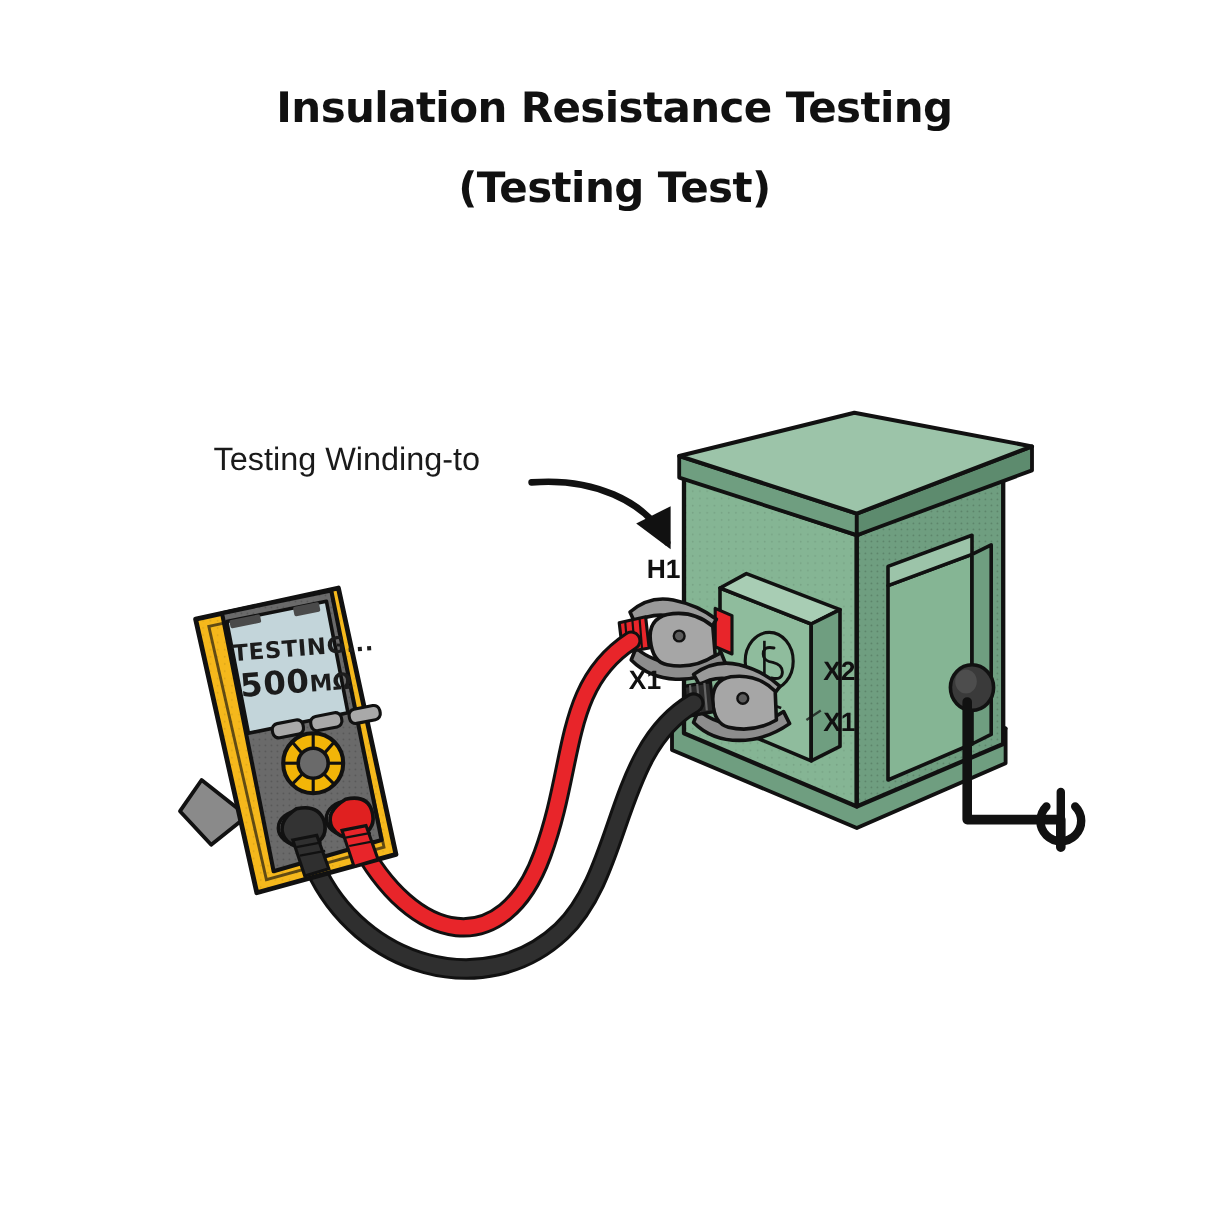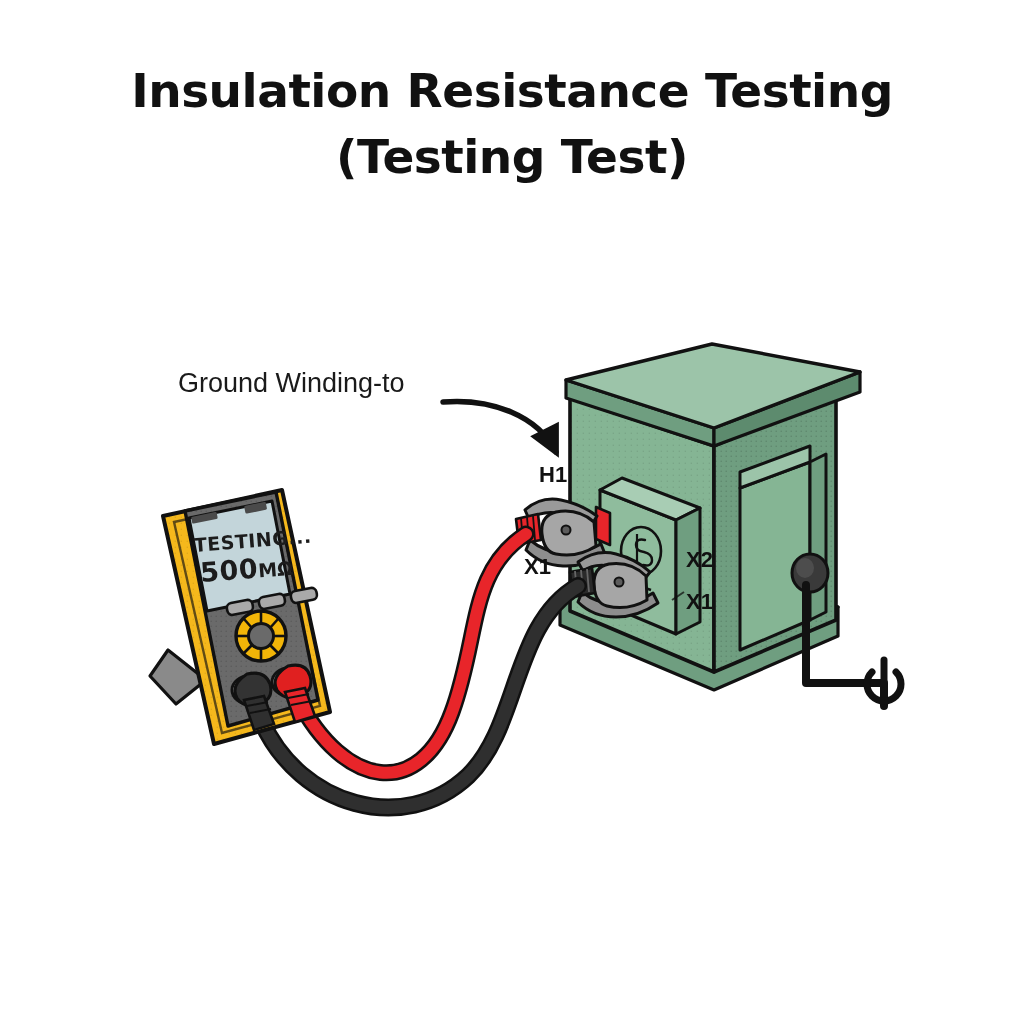--- a/index.html
+++ b/index.html
@@ -28,21 +28,21 @@
     left: 0;
     top: 58px;
     width: 1024px;
     text-align: center;
     pointer-events: none;
   }
   .title-line {
     display: block;
     font-family: "DejaVu Sans", sans-serif;
     font-weight: 700;
-    font-size: 47px;
+    font-size: 35px;
     line-height: 66px;
     letter-spacing: -0.5px;
     color: #111111;
   }
   .callout {
     position: absolute;
     left: 178px;
     top: 364px;
     width: 300px;
     pointer-events: none;
@@ -258,21 +258,21 @@
 
     <path d="M443 402 C 492 398, 538 416, 556 452" fill="none" stroke="#111111" stroke-width="5.5" stroke-linecap="round" marker-end="url(#arrowHead)"></path>
   </svg>
 
   <div class="title-block">
     <span class="title-line">Insulation Resistance Testing</span>
     <span class="title-line">(Testing Test)</span>
   </div>
 
   <div class="callout">
-    <span class="callout-line">Ground Winding-to</span>
+    <span class="callout-line">Testing Winding-to</span>
   </div>
 
   <span class="term-label lbl-h1">H1</span>
   <span class="term-label lbl-x1-left">X1</span>
   <span class="term-label lbl-x2-right">X2</span>
   <span class="term-label lbl-x1-right">X1</span>
 
   <span class="lcd-text lcd-status">TESTING...</span>
   <span class="lcd-text lcd-value"><span>500</span><span class="unit">MΩ</span></span>
 

